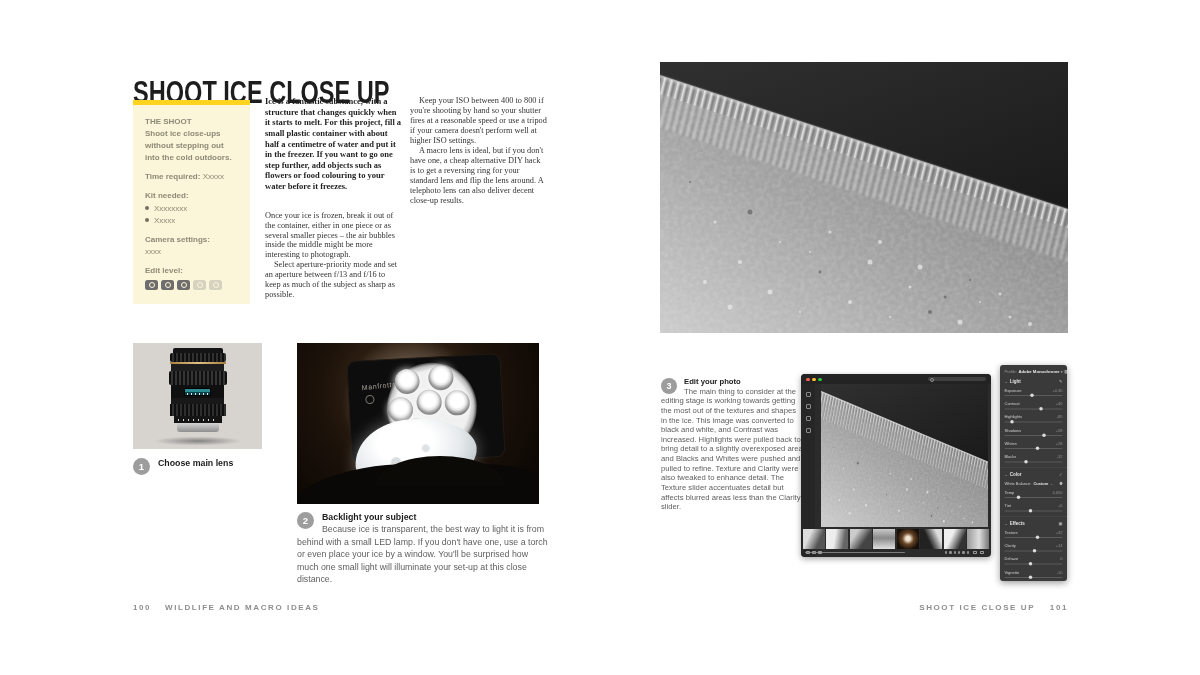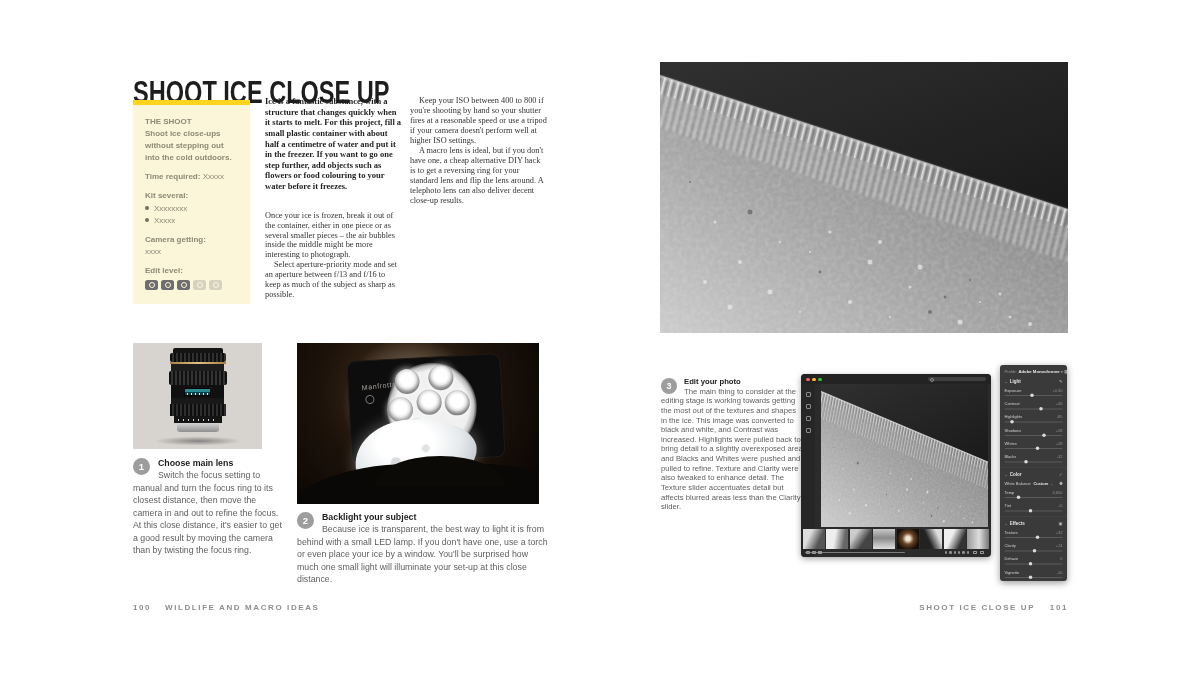--- a/index.html
+++ b/index.html
@@ -168,28 +168,28 @@
 
 <h1 id="title" class="abs">SHOOT ICE CLOSE UP</h1>
 
 <div id="idea-box" class="abs">
   <div class="blk">
     <div class="bld">THE SHOOT</div>
     <div class="bld">Shoot ice close-ups without stepping out into the cold outdoors.</div>
   </div>
   <div class="blk"><span class="bld">Time required:</span> <span>Xxxxx</span></div>
   <div class="blk">
-    <div class="bld">Kit several:</div>
+    <div class="bld">Kit needed:</div>
     <ul>
       <li>Xxxxxxxx</li>
       <li>Xxxxx</li>
     </ul>
   </div>
   <div class="blk">
-    <div class="bld">Camera getting:</div>
+    <div class="bld">Camera settings:</div>
     <div>xxxx</div>
   </div>
   <div>
     <div class="bld">Edit level:</div>
     <div class="cams">
         <span class="cam">
           <i></i>
         </span>
         <span class="cam">
           <i></i>
@@ -251,21 +251,20 @@
       <span class="led" style="left:16px;top:55px;"></span>
     </div>
   </div>
   <div id="ice-chunk"></div>
   <div id="cloth"></div>
 </div>
 
 <div id="step1" class="abs step">
   <span class="num">1</span>
   <b>Choose main lens</b><br>
-  <span>Switch the focus setting to manual and turn the focus ring to its closest distance, then move the camera in and out to refine the focus. At this close distance, it's easier to get a good result by moving the camera than by twisting the focus ring.</span>
 </div>
 
 <div id="step2" class="abs step">
   <span class="num">2</span>
   <b>Backlight your subject</b><br>
   <span>Because ice is transparent, the best way to light it is from behind with a small LED lamp. If you don't have one, use a torch or even place your ice by a window. You'll be surprised how much one small light will illuminate your set-up at this close distance.</span>
 </div>
 
 <div id="footer-left" class="abs footer">
   <span class="pg">100</span>

